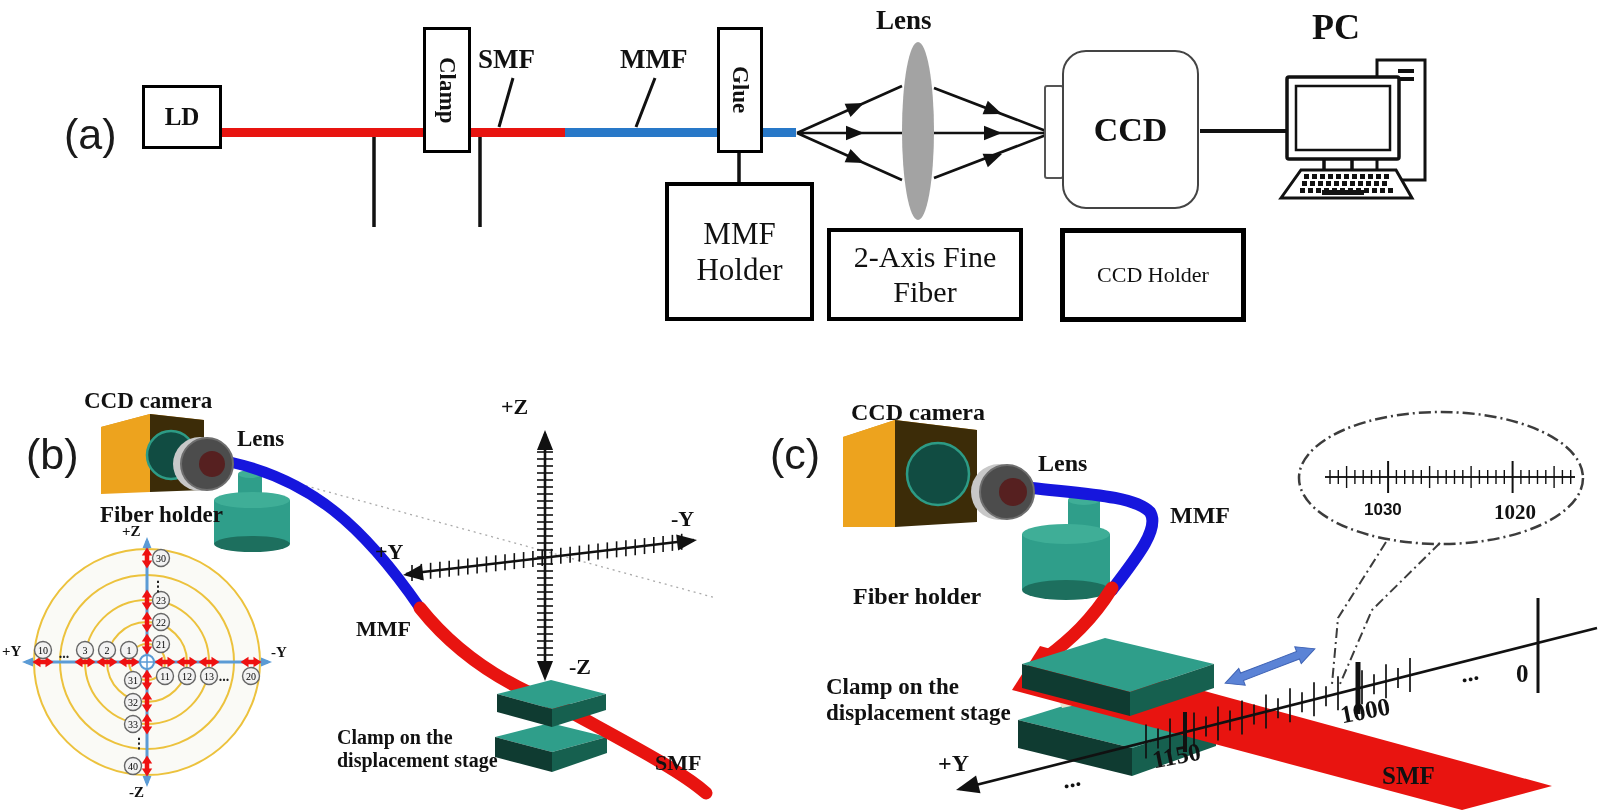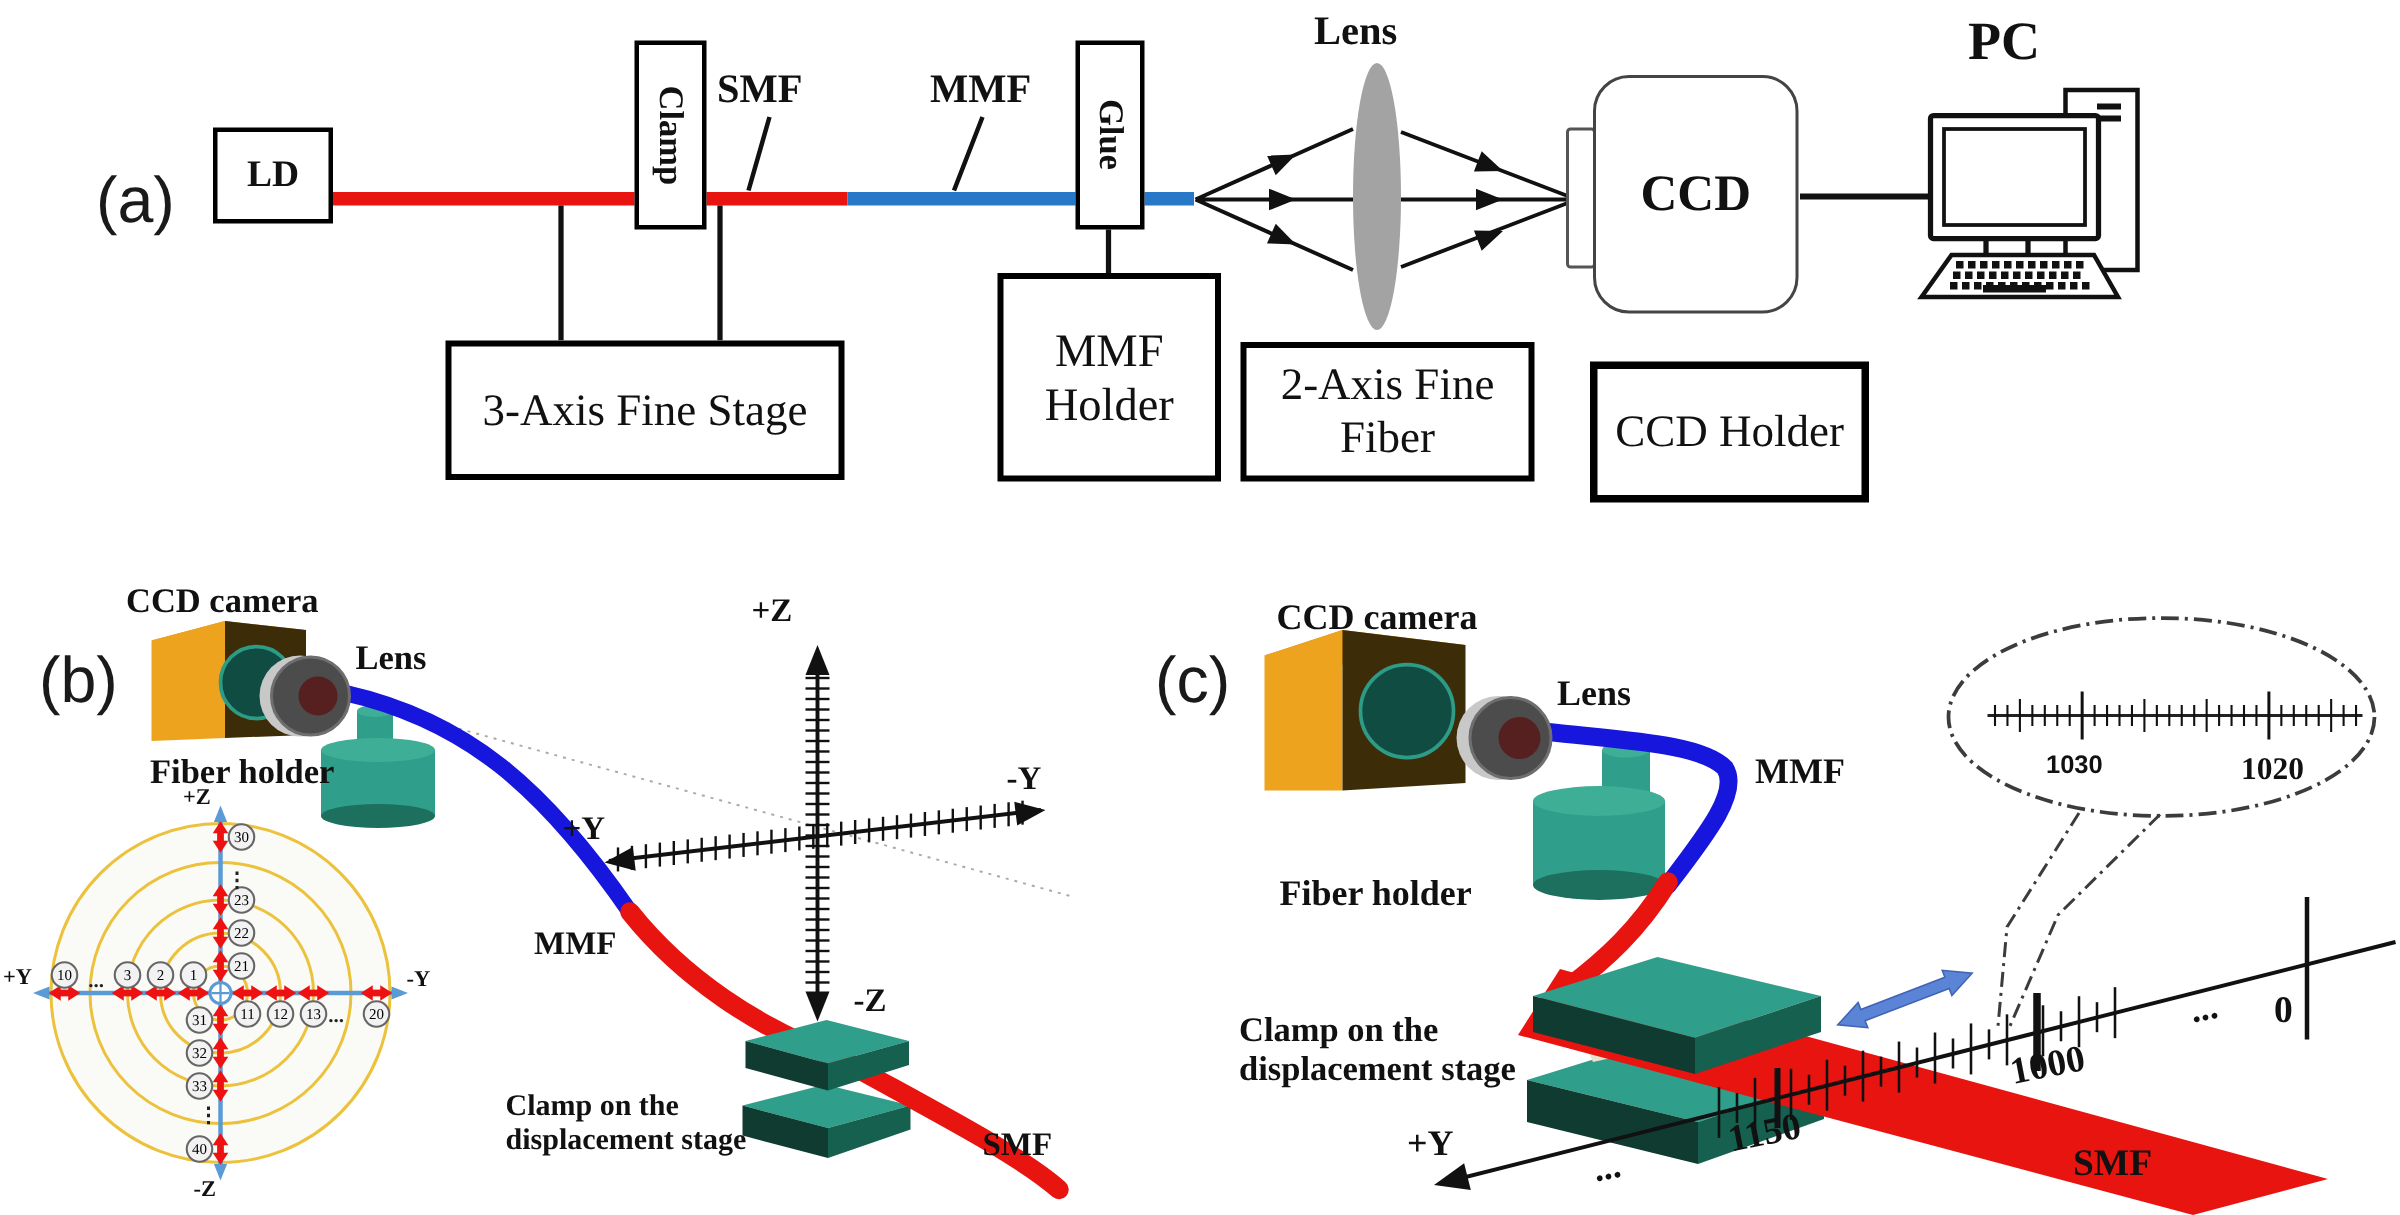--- a/index.html
+++ b/index.html
@@ -419,36 +419,33 @@
 <div class="box" style="left:423px;top:27px;width:42px;height:120px;border-width:3px;font-size:23px">
   <span class="vtxt">Clamp</span>
     </div>
 <div class="lbl" style="left:478px;top:44px;font-size:27px">SMF</div>
 <div class="lbl" style="left:620px;top:44px;font-size:27px">MMF</div>
 <div class="box" style="left:717px;top:27px;width:40px;height:120px;border-width:3px;font-size:23px">
   <span class="vtxt">Glue</span>
     </div>
 <div class="lbl" style="left:876px;top:5px;font-size:27px">Lens</div>
 <div class="lbl" style="left:1312px;top:6px;font-size:36px">PC</div>
-<div class="box" style="left:297px;top:227px;width:258px;height:85px;border-width:4px;font-size:30px">
-  <span>3-Axis Fine Stage</span>
-    </div>
 <div class="box twoline" style="left:665px;top:182px;width:141px;height:131px;border-width:4px;font-size:31px">
   <span><span>MMF</span><br>
   <span>Holder</span></span>
     </div>
 <div class="box twoline" style="left:827px;top:228px;width:188px;height:85px;border-width:4px;font-size:30px">
   <span><span>2-Axis Fine</span><br>
   <span>Fiber</span></span>
     </div>
 <div class="box" style="left:1044px;top:85px;width:16px;height:90px;border:2.5px solid #555;border-radius:3px"></div>
 <div class="box" style="left:1062px;top:50px;width:133px;height:155px;border:2.5px solid #444;border-radius:24px;font-size:34px;font-weight:bold">
   <span>CCD</span>
     </div>
-<div class="box" style="left:1060px;top:241px;width:176px;height:84px;border-width:5px;font-size:30px">
+<div class="box" style="left:1060px;top:228px;width:176px;height:84px;border-width:5px;font-size:22px">
   <span>CCD Holder</span>
     </div>
 
 <div class="tag" style="left:26px;top:430px">(b)</div>
 <div class="lbl" style="left:84px;top:388px;font-size:23px">CCD camera</div>
 <div class="lbl" style="left:237px;top:426px;font-size:23px">Lens</div>
 <div class="lbl" style="left:100px;top:502px;font-size:23px">Fiber holder</div>
 <div class="lbl" style="left:356px;top:616px;font-size:22px">MMF</div>
 <div class="lbl twoline" style="left:337px;top:726px;font-size:20px">
   <span>Clamp on the</span><br>

